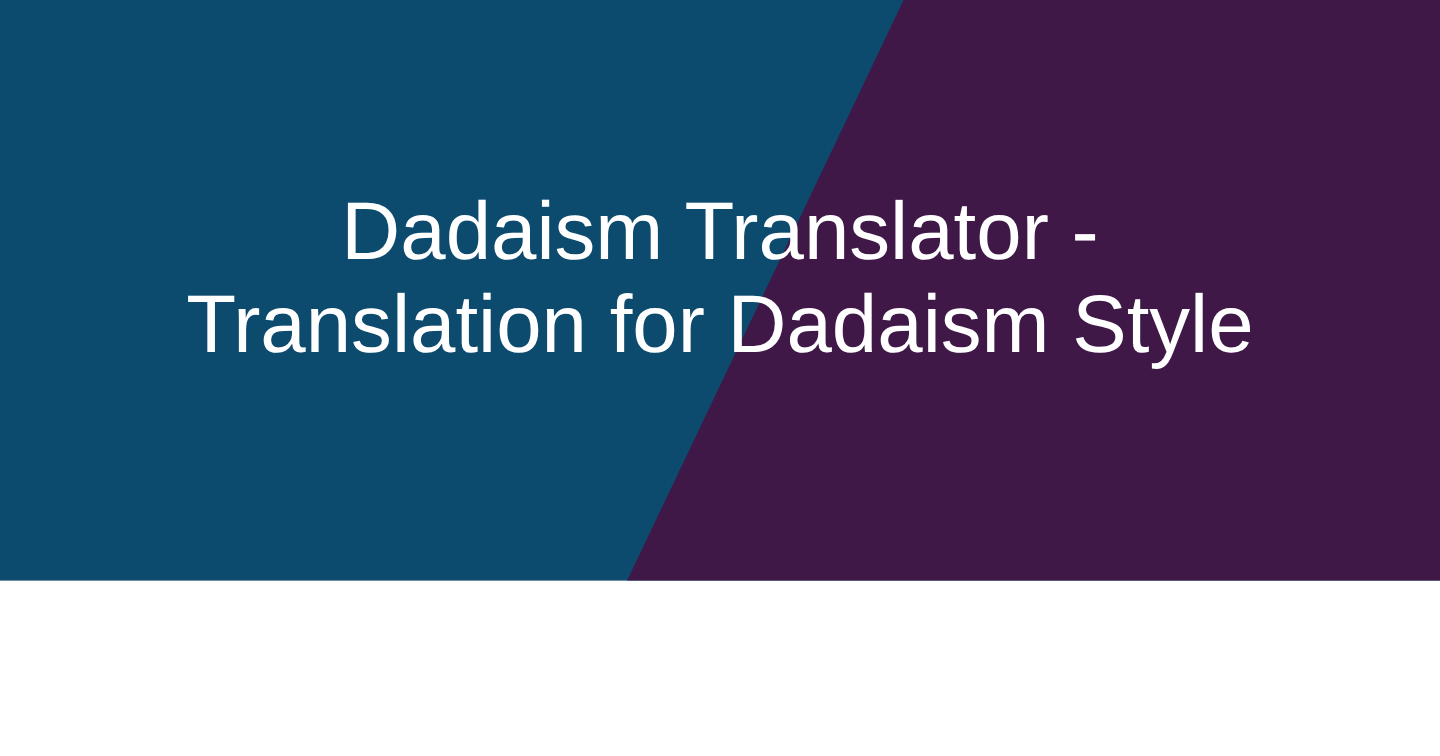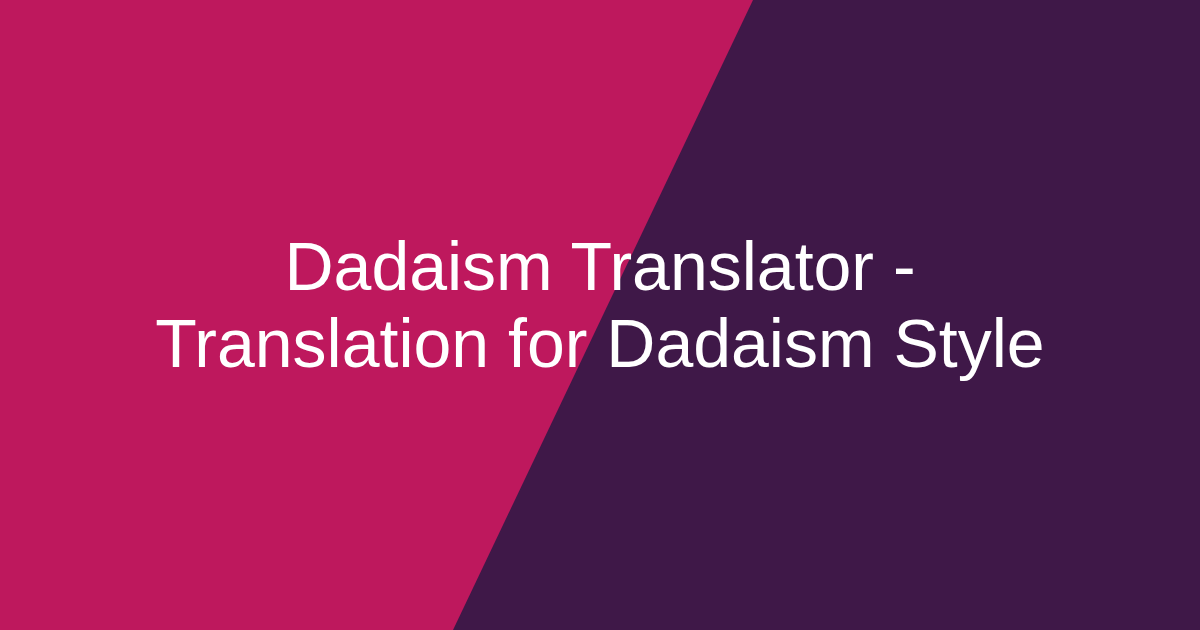--- a/index.html
+++ b/index.html
@@ -8,23 +8,23 @@
     padding: 0;
     background: #ffffff;
   }
   body {
     font-family: "Liberation Sans", sans-serif;
   }
 
   .og-card {
     position: relative;
     width: 1200px;
-    height: 630px;
+    height: 484px;
     overflow: hidden;
-    background-color: #be185d; 
+    background-color: #0c4a6e; 
   }
 
   
   .og-card__wedge {
     position: absolute;
     inset: 0;
     background-color: #3f1848;
     clip-path: polygon(753px 0px, 1200px 0px, 1200px 630px, 453px 630px);
     -webkit-clip-path: polygon(753px 0px, 1200px 0px, 1200px 630px, 453px 630px);
     pointer-events: none;

